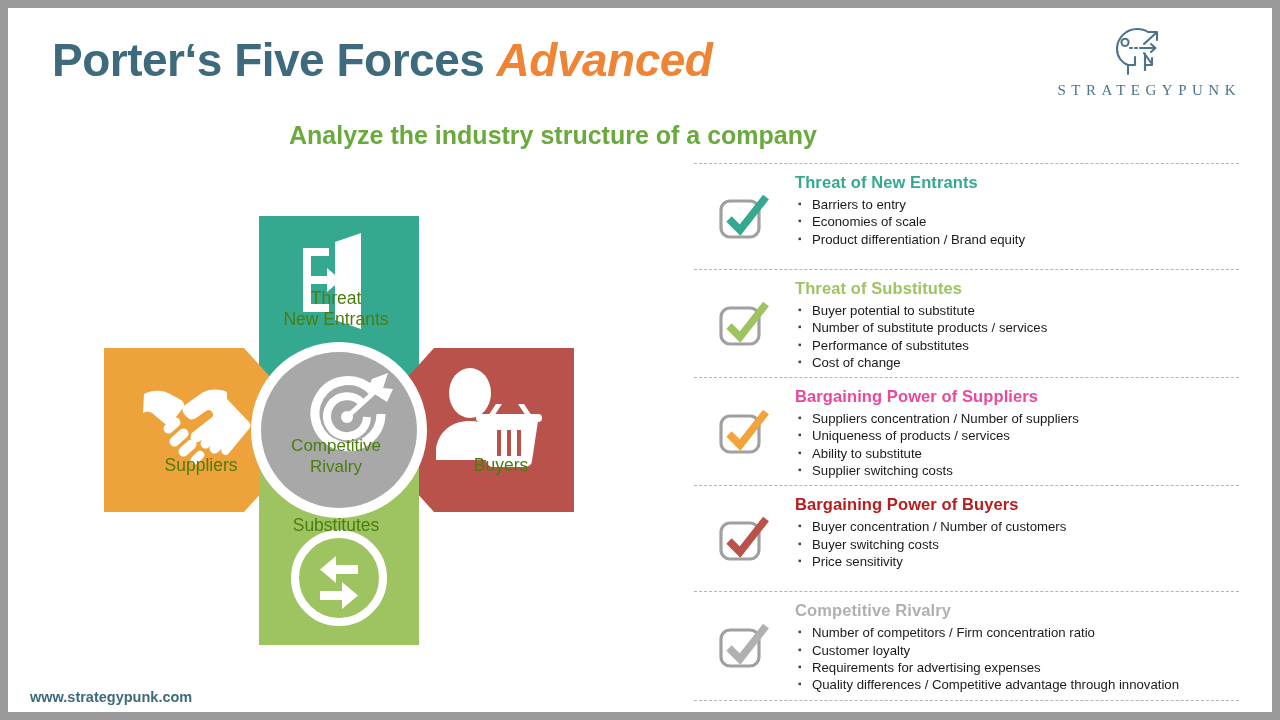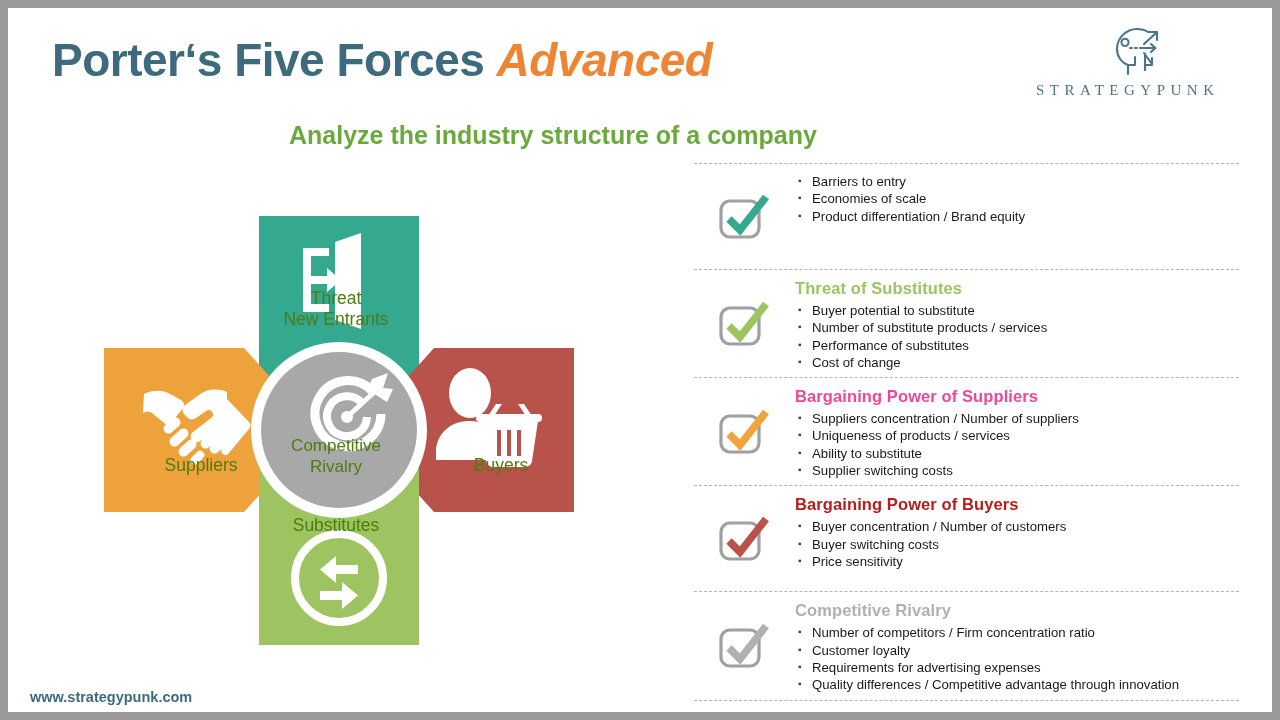--- a/index.html
+++ b/index.html
@@ -28,21 +28,21 @@
     position: absolute; left: 281px; top: 113px;
     font-size: 25px; font-weight: bold; color: #6aa93c;
     white-space: nowrap;
   }
 
   
   .logo { position: absolute; left: 1028px; top: 16px; width: 205px; height: 80px; }
   .logo-mark { position: absolute; left: 72px; top: 0; width: 62px; height: 52px; }
   .logo-text {
     position: absolute; left: 0; top: 58px; width: 205px;
-    text-align: left;
+    text-align: right;
     font-family: "Liberation Serif", serif;
     font-size: 15px; letter-spacing: 5.5px;
     color: #4c7489; font-weight: 500;
   }
 
   
   .diagram { position: absolute; left: 88px; top: 200px; width: 495px; height: 445px; }
   .diagram svg { display: block; }
   .node-label {
     position: absolute; text-align: center;
@@ -193,20 +193,21 @@
 
   <div class="panel" id="panel">
       <div class="row">
         <div class="check-wrap">
           <svg width="52" height="48" viewBox="0 0 52 48">
             <rect x="3" y="9" width="38" height="36" rx="9" ry="9" fill="none" stroke="#a0a0a0" stroke-width="3.2"></rect>
             <path d="M11 27 L22 38 L48 5" fill="none" stroke="#34a98f" stroke-width="7.5" stroke-linecap="butt" stroke-linejoin="miter"></path>
           </svg>
         </div>
         <div class="row-body">
+          <div class="row-title" style="color:#34a98f">Threat of New Entrants</div>
           <ul class="items">
             <li>Barriers to entry</li>
             <li>Economies of scale</li>
             <li>Product differentiation / Brand equity</li>
           </ul>
         </div>
       </div>
       <div class="row">
         <div class="check-wrap">
           <svg width="52" height="48" viewBox="0 0 52 48">

